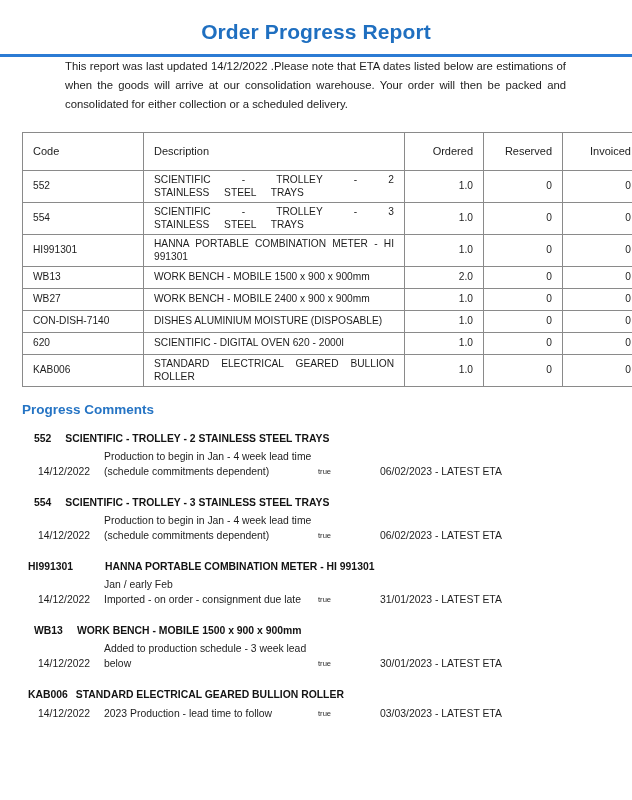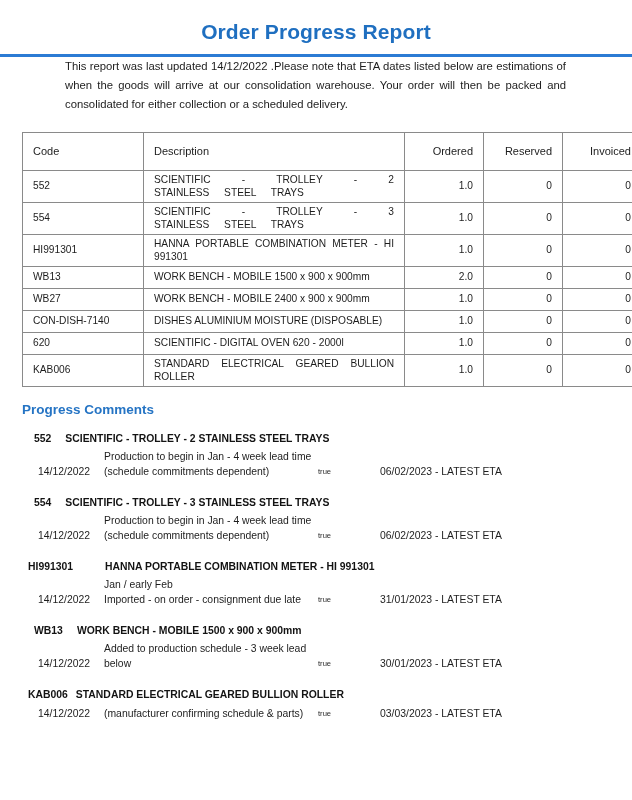--- a/index.html
+++ b/index.html
@@ -325,18 +325,18 @@
   </div>
 </div>
 
 <div class="comment-block">
   <div class="cb-head tight">
     <span class="cb-code">KAB006</span><span class="cb-desc">STANDARD ELECTRICAL GEARED BULLION ROLLER</span>
   </div>
   <div class="cb-row">
     <div class="cb-date">14/12/2022</div>
     <div class="cb-note">
-      <div>(manufacturer confirming schedule &amp; parts)</div>
+      <div>2023 Production - lead time to follow</div>
     </div>
     <div class="cb-flag">true</div>
     <div class="cb-eta">03/03/2023 - LATEST ETA</div>
   </div>
 </div>
 
 </body></html>

